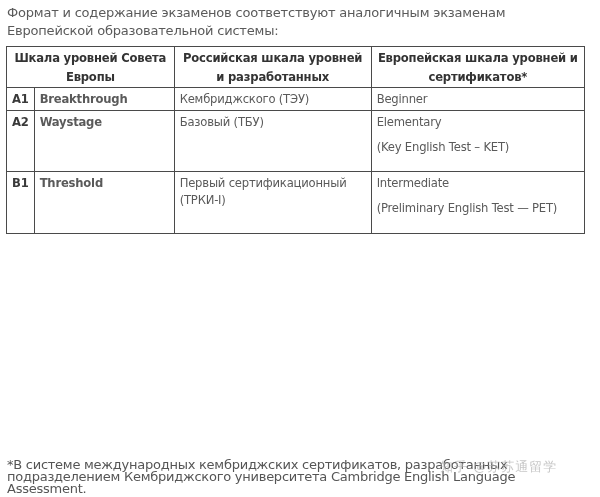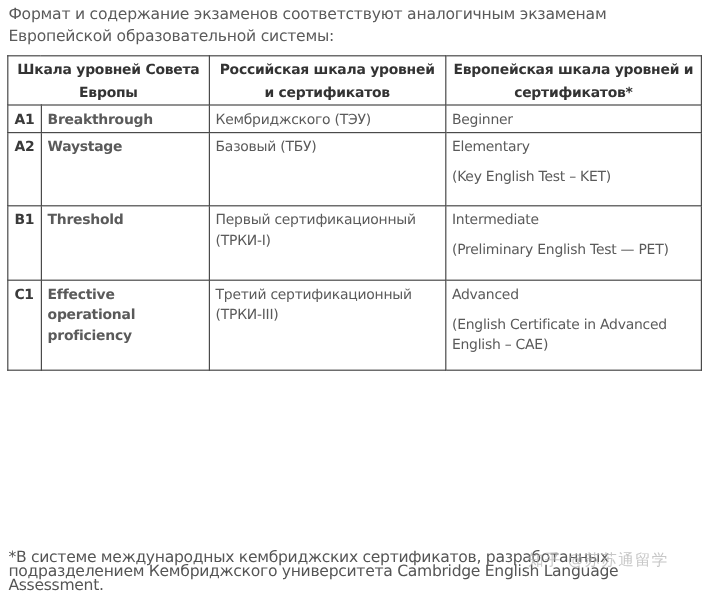--- a/index.html
+++ b/index.html
@@ -45,21 +45,21 @@
 </style>
 </head>
 <body>
 
 <div class="intro">Формат и содержание экзаменов соответствуют аналогичным экзаменам Европейской образовательной системы:</div>
 
 <table class="levels">
   <thead>
     <tr>
       <th colspan="2" style="height:38px;">Шкала уровней Совета Европы</th>
-      <th>Российская шкала уровней и сертификатов</th>
+      <th>Российская шкала уровней и разработанных</th>
       <th>Европейская шкала уровней и сертификатов*</th>
     </tr>
   </thead>
   <tbody>
     <tr style="height:23px;">
       <td class="code">A1</td>
       <td class="c-name">Breakthrough</td>
       <td class="c-ru">Кембриджского (ТЭУ)</td>
       <td class="c-eu"><span>Beginner</span></td>
     </tr>
@@ -74,26 +74,17 @@
     </tr>
     <tr style="height:62px;margin-top:27px;">
       <td class="code">B1</td>
       <td class="c-name">Threshold</td>
       <td class="c-ru">Первый сертификационный (ТРКИ-I)</td>
       <td class="c-eu">
         <span>Intermediate</span>
         <span class="eu-sub">(Preliminary English Test — PET)</span>
       </td>
     </tr>
-    <tr style="height:75px;">
-      <td class="code">C1</td>
-      <td class="c-name">Effective operational proficiency</td>
-      <td class="c-ru">Третий сертификационный (ТРКИ-III)</td>
-      <td class="c-eu">
-        <span>Advanced</span>
-        <span class="eu-sub">(English Certificate in Advanced English – CAE)</span>
-      </td>
-    </tr>
   </tbody>
 </table>
 
 <div class="footnote">*В системе международных кембриджских сертификатов, разработанных подразделением Кембриджского университета Cambridge English Language Assessment.</div>
 <div class="watermark">知乎 @苏苏通留学</div>
 
 </body></html>

